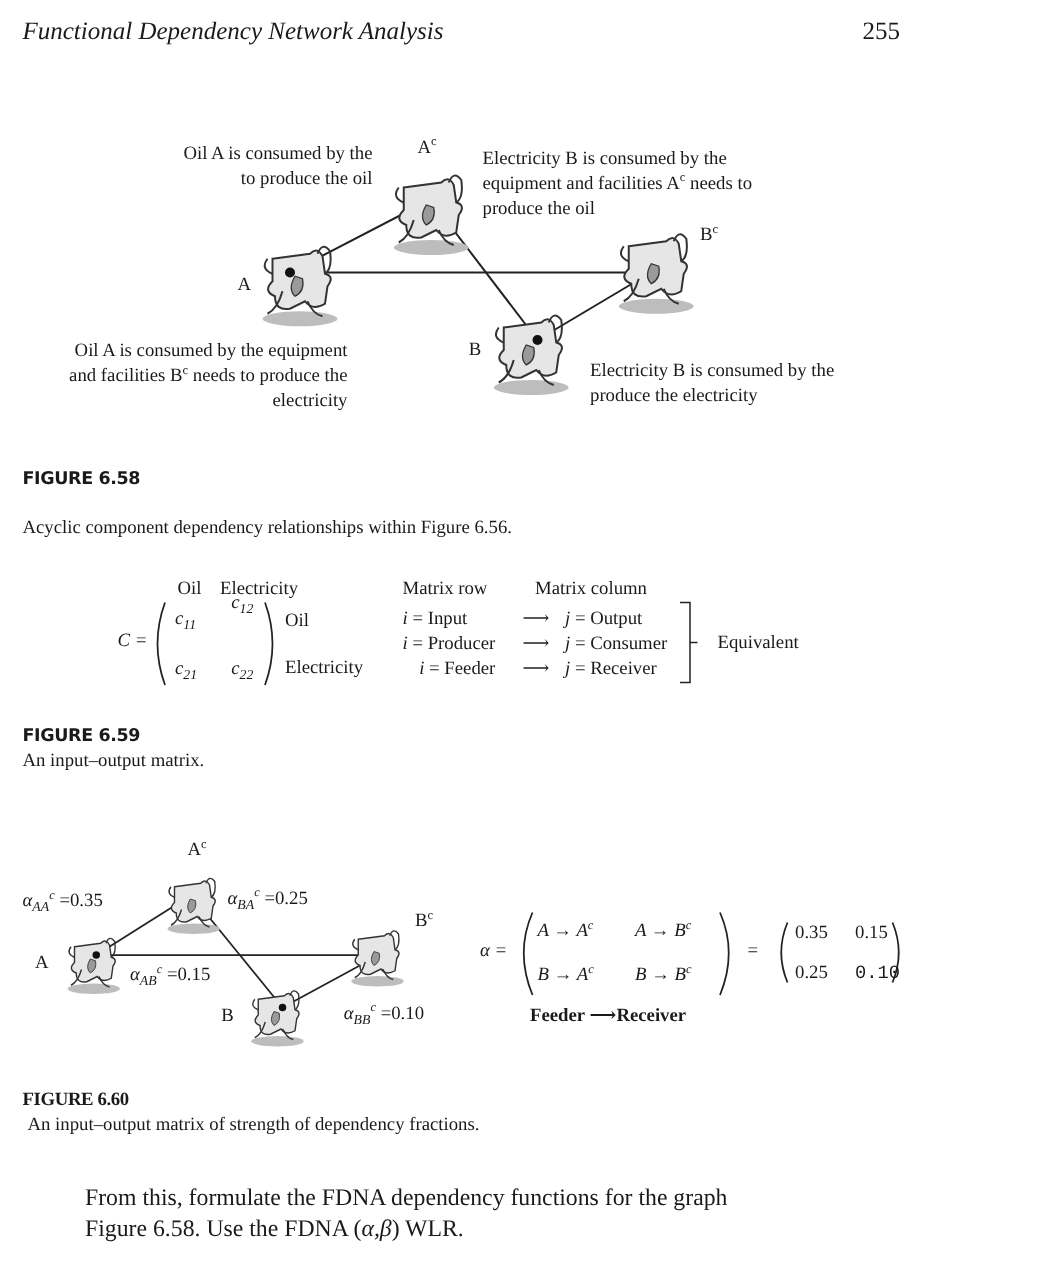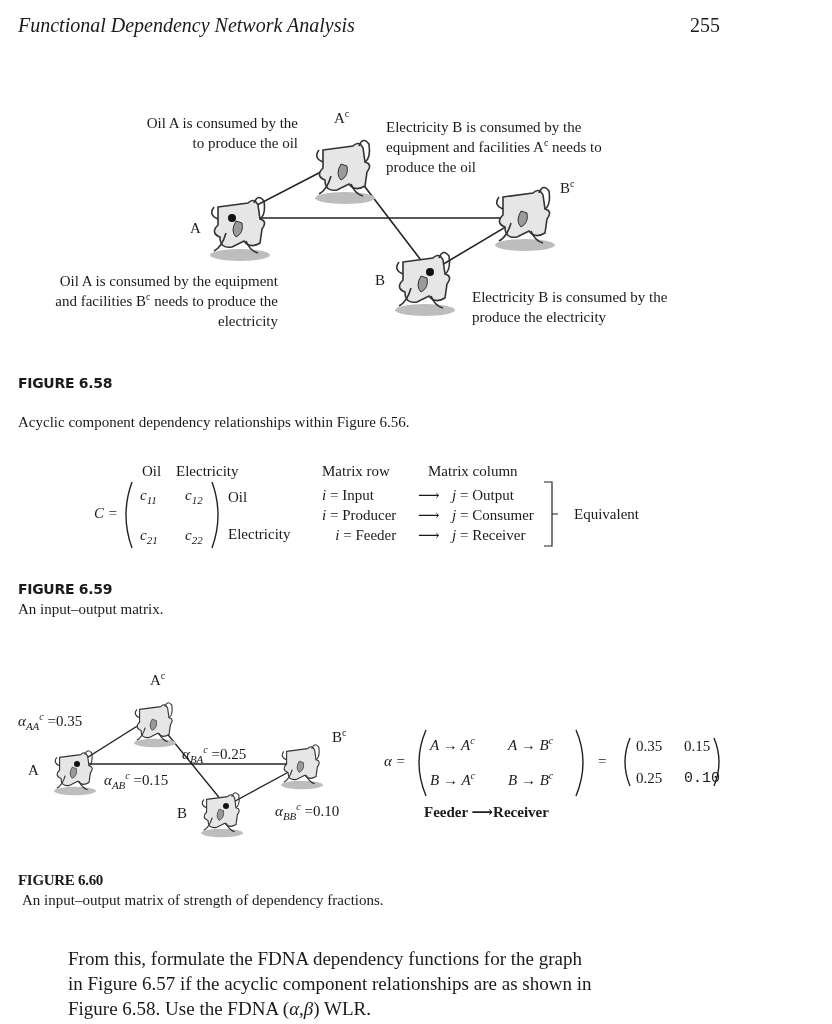--- a/index.html
+++ b/index.html
@@ -87,21 +87,21 @@
   <div class="abs math" style="left:176px;top:463px;">Electricity</div>
   <div class="abs math it" style="left:94px;top:505px;">C =</div>
 
   <svg width="832" height="1024" style="pointer-events:none;">
     <path d="M132,482 Q120,515 132,548" fill="none" stroke="#222" stroke-width="1.4"></path>
     <path d="M212,482 Q224,515 212,548" fill="none" stroke="#222" stroke-width="1.4"></path>
     <path d="M544,482 L552,482 L552,546 L544,546 M552,514 L558,514" fill="none" stroke="#222" stroke-width="1.2"></path>
   </svg>
 
   <div class="abs math it" style="left:140px;top:487px;"><span>c</span><sub>11</sub></div>
-  <div class="abs math it" style="left:185px;top:487px;"><span>c</span><sub>12</sub></div>
+  <div class="abs math it" style="left:185px;top:474px;"><span>c</span><sub>12</sub></div>
   <div class="abs math it" style="left:140px;top:527px;"><span>c</span><sub>21</sub></div>
   <div class="abs math it" style="left:185px;top:527px;"><span>c</span><sub>22</sub></div>
   <div class="abs math" style="left:228px;top:489px;">Oil</div>
   <div class="abs math" style="left:228px;top:526px;">Electricity</div>
 
   <div class="abs math" style="left:322px;top:463px;">Matrix row</div>
   <div class="abs math" style="left:428px;top:463px;">Matrix column</div>
 
   <div class="abs math" style="left:322px;top:485px;line-height:20px;">
     <div style="position:relative;height:20px;">
@@ -152,21 +152,21 @@
     <circle cx="77" cy="764" r="3" fill="#111"></circle>
     <circle cx="226" cy="806" r="3" fill="#111"></circle>
   </svg>
 
   <div class="abs node-lbl" style="left:150px;top:672px;"><span>A</span><sup>c</sup></div>
   <div class="abs node-lbl" style="left:28px;top:762px;">A</div>
   <div class="abs node-lbl" style="left:332px;top:729px;"><span>B</span><sup>c</sup></div>
   <div class="abs node-lbl" style="left:177px;top:805px;">B</div>
 
   <div class="abs math" style="left:18px;top:713px;"><span class="it">α</span><sub class="it">AA</sub><sup class="it">c</sup><span> =0.35</span></div>
-  <div class="abs math" style="left:182px;top:746px;text-align:center;"><span class="it">α</span><sub class="it">BA</sub><sup class="it">c</sup><span> =0.25</span></div>
+  <div class="abs math" style="left:182px;top:711px;text-align:center;"><span class="it">α</span><sub class="it">BA</sub><sup class="it">c</sup><span> =0.25</span></div>
   <div class="abs math" style="left:104px;top:772px;"><span class="it">α</span><sub class="it">AB</sub><sup class="it">c</sup><span> =0.15</span></div>
   <div class="abs math" style="left:275px;top:803px;"><span class="it">α</span><sub class="it">BB</sub><sup class="it">c</sup><span> =0.10</span></div>
 
   <svg width="832" height="1024" style="pointer-events:none;">
     <path d="M426,730 Q412,762 426,796" fill="none" stroke="#222" stroke-width="1.4"></path>
     <path d="M576,730 Q590,762 576,796" fill="none" stroke="#222" stroke-width="1.4"></path>
     <path d="M630,738 Q620,762 630,786" fill="none" stroke="#222" stroke-width="1.4"></path>
     <path d="M714,738 Q724,762 714,786" fill="none" stroke="#222" stroke-width="1.4"></path>
   </svg>
   <div class="abs math" style="left:384px;top:753px;"><span class="it">α =</span></div>
@@ -180,15 +180,14 @@
   <div class="abs math" style="left:636px;top:770px;">0.25</div>
   <div class="abs math" style="left:684px;top:770px;font-family:Liberation Mono, monospace;">0.10</div>
   <div class="abs math bold" style="left:424px;top:803px;">Feeder ⟶Receiver</div>
 
   <div class="abs fig-num" style="left:18px;top:872px;font-family:'Liberation Serif',serif;font-size:15px;">FIGURE 6.60</div>
   <div class="abs fig-cap" style="left:22px;top:892px;">An input–output matrix of strength of dependency fractions.</div>
 </div>
 
 <div class="abs body-text">
   <div>From this, formulate the FDNA dependency functions for the graph</div>
-  <div>in Figure 6.57 if the acyclic component relationships are as shown in</div>
   <div><span>Figure 6.58. Use the FDNA (</span><span class="it">α,β</span><span>) WLR.</span></div>
 </div>
 
 </body></html>

